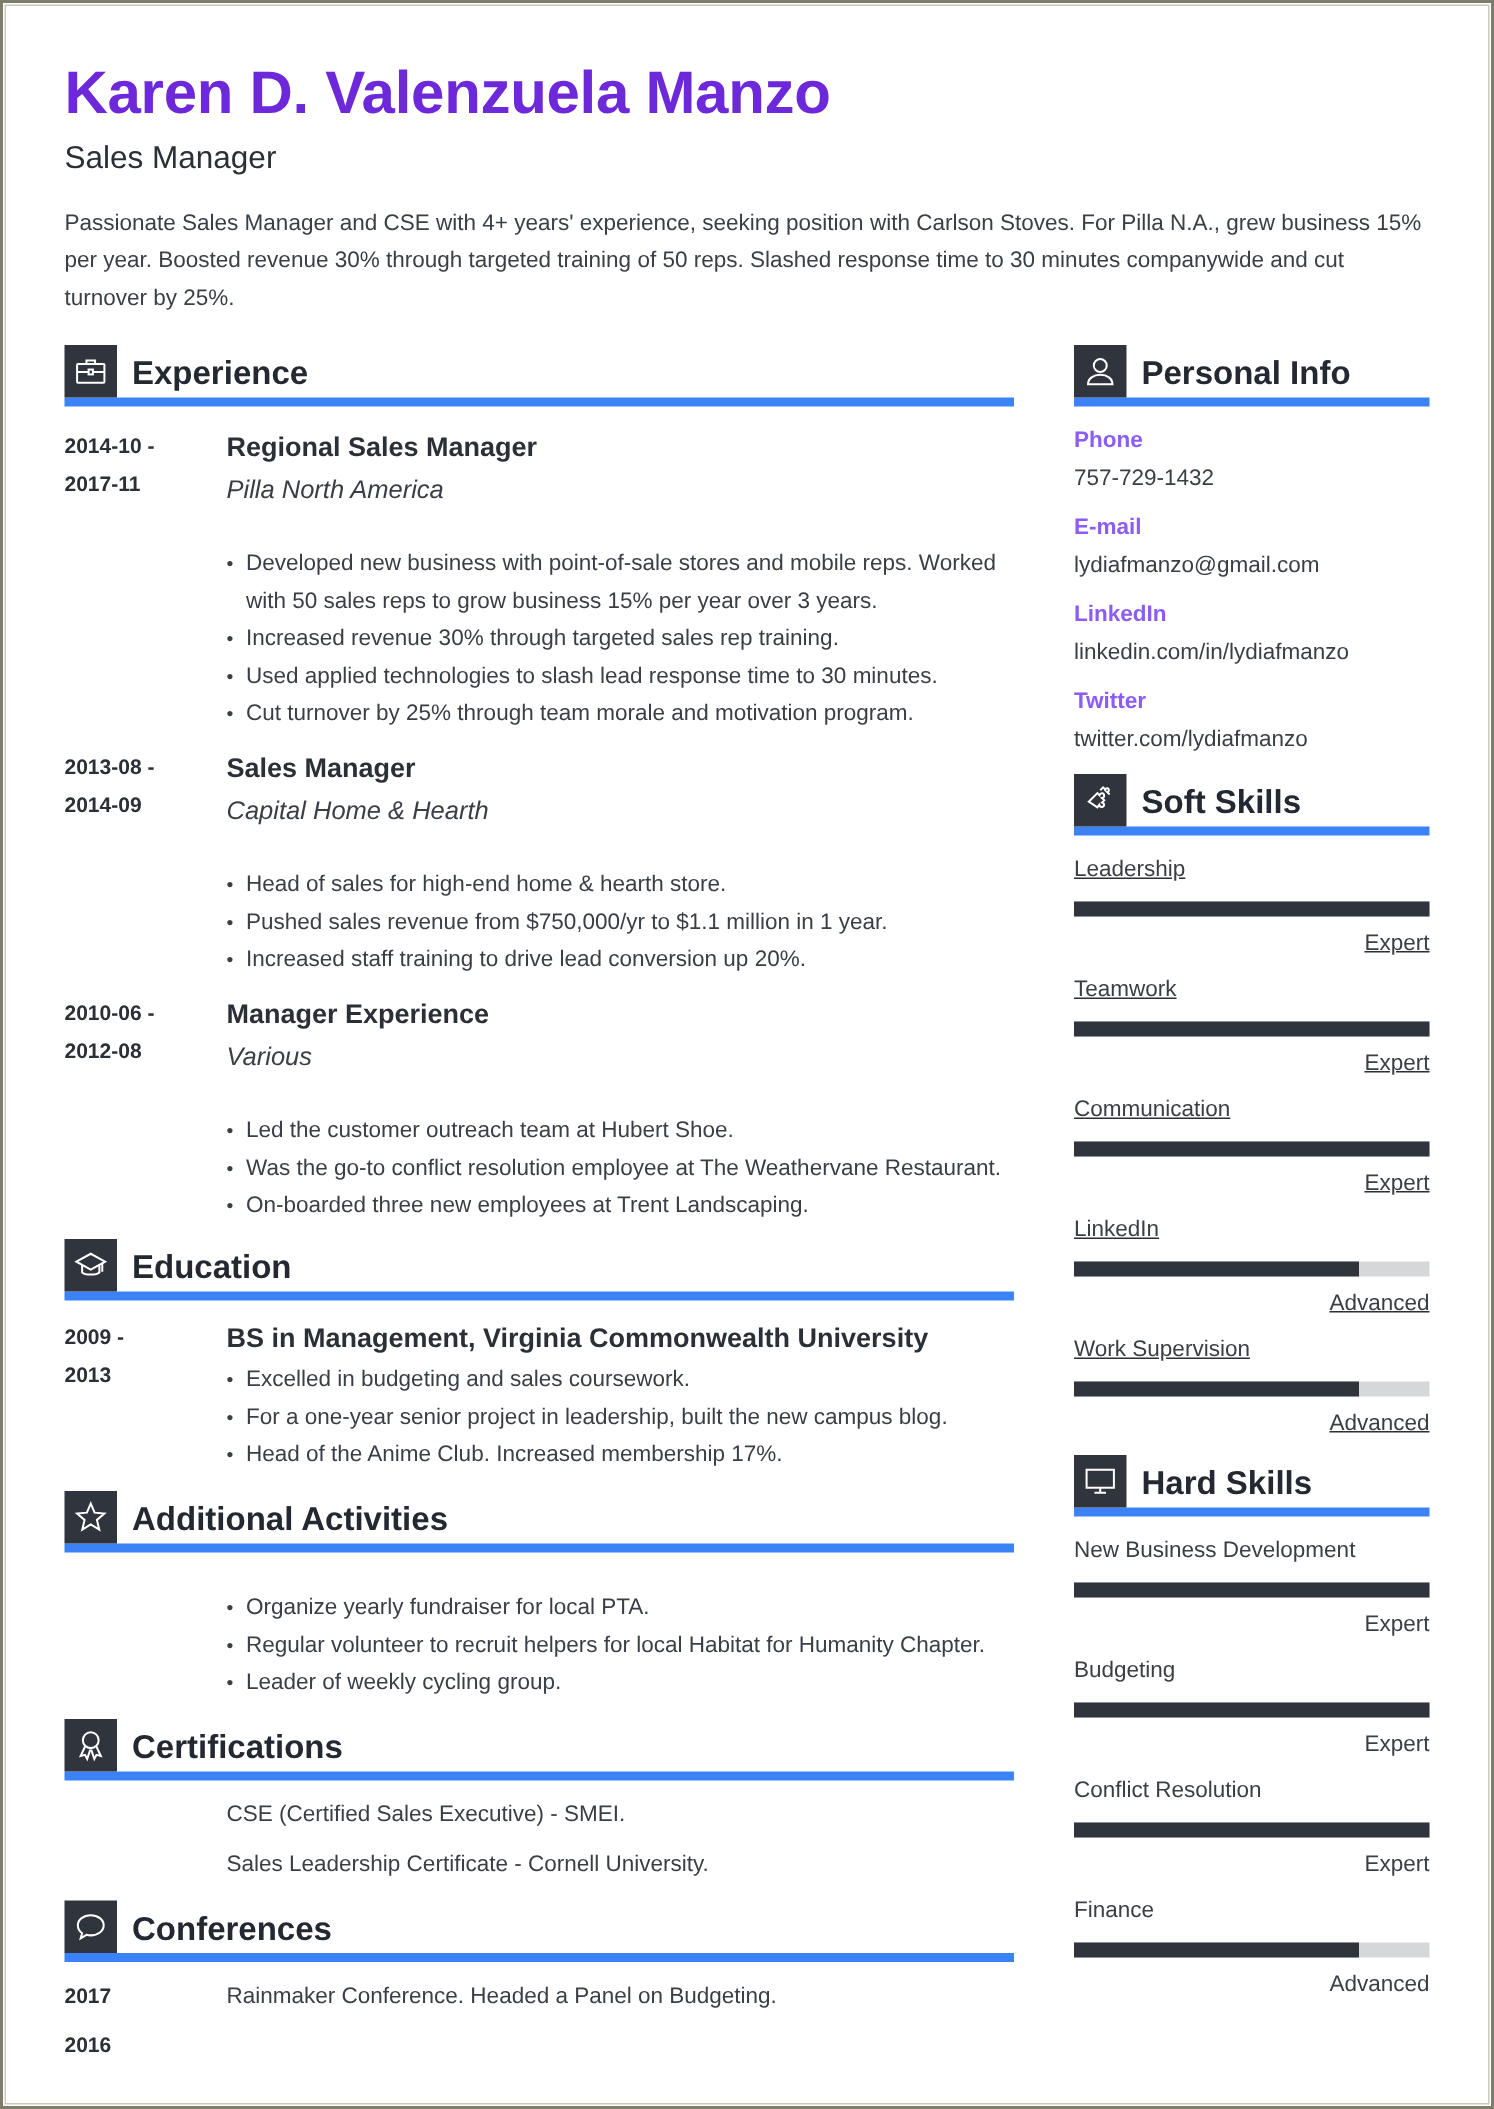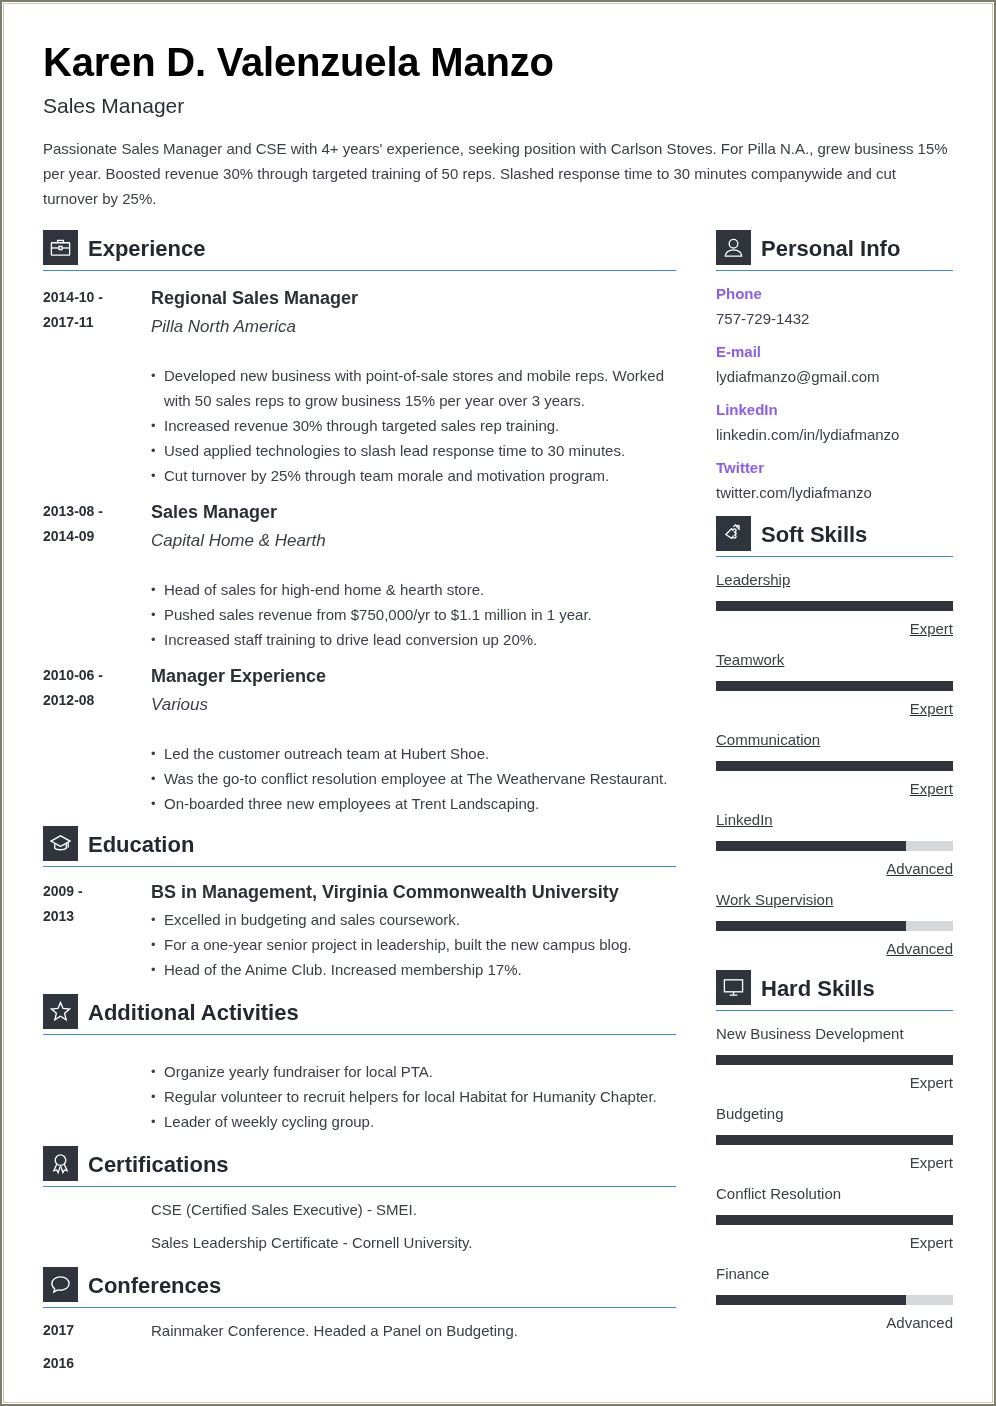--- a/index.html
+++ b/index.html
@@ -11,34 +11,34 @@
     overflow: hidden;
   }
   .frame {
     position: absolute; left: 0; top: 0; width: 996px; height: 1406px;
     border: 2px solid #7d7d69;
     outline: 1px solid #c9c9bd; outline-offset: -4px;
     background: #fff;
   }
   .name {
     position: absolute; left: 43px; top: 40px;
-    font-size: 40px; font-weight: bold; color: #000000; letter-spacing: -0.2px;
+    font-size: 40px; font-weight: bold; color: #6d28d9; letter-spacing: -0.2px;
   }
   .title {
     position: absolute; left: 43px; top: 94px;
     font-size: 21px; color: #2b2f36;
   }
   .summary {
     position: absolute; left: 43px; top: 136px; width: 912px;
     font-size: 15px; line-height: 25px; color: #3a3e45;
   }
   .left { position: absolute; left: 43px; top: 230px; width: 633px; }
   .right { position: absolute; left: 716px; top: 230px; width: 237px; }
   .sec-header {
-    position: relative; height: 41px; border-bottom: 1px solid #3b82f6;
+    position: relative; height: 41px; border-bottom: 6px solid #3b82f6;
   }
   .sec-icon {
     position: absolute; left: 0; top: 0; width: 35px; height: 35px;
     background: #2f343d; display: flex; align-items: center; justify-content: center;
   }
   .sec-icon svg { width: 23px; height: 23px; }
   .sec-title {
     position: absolute; left: 45px; top: 6px;
     font-size: 22px; font-weight: bold; color: #232831;
   }

